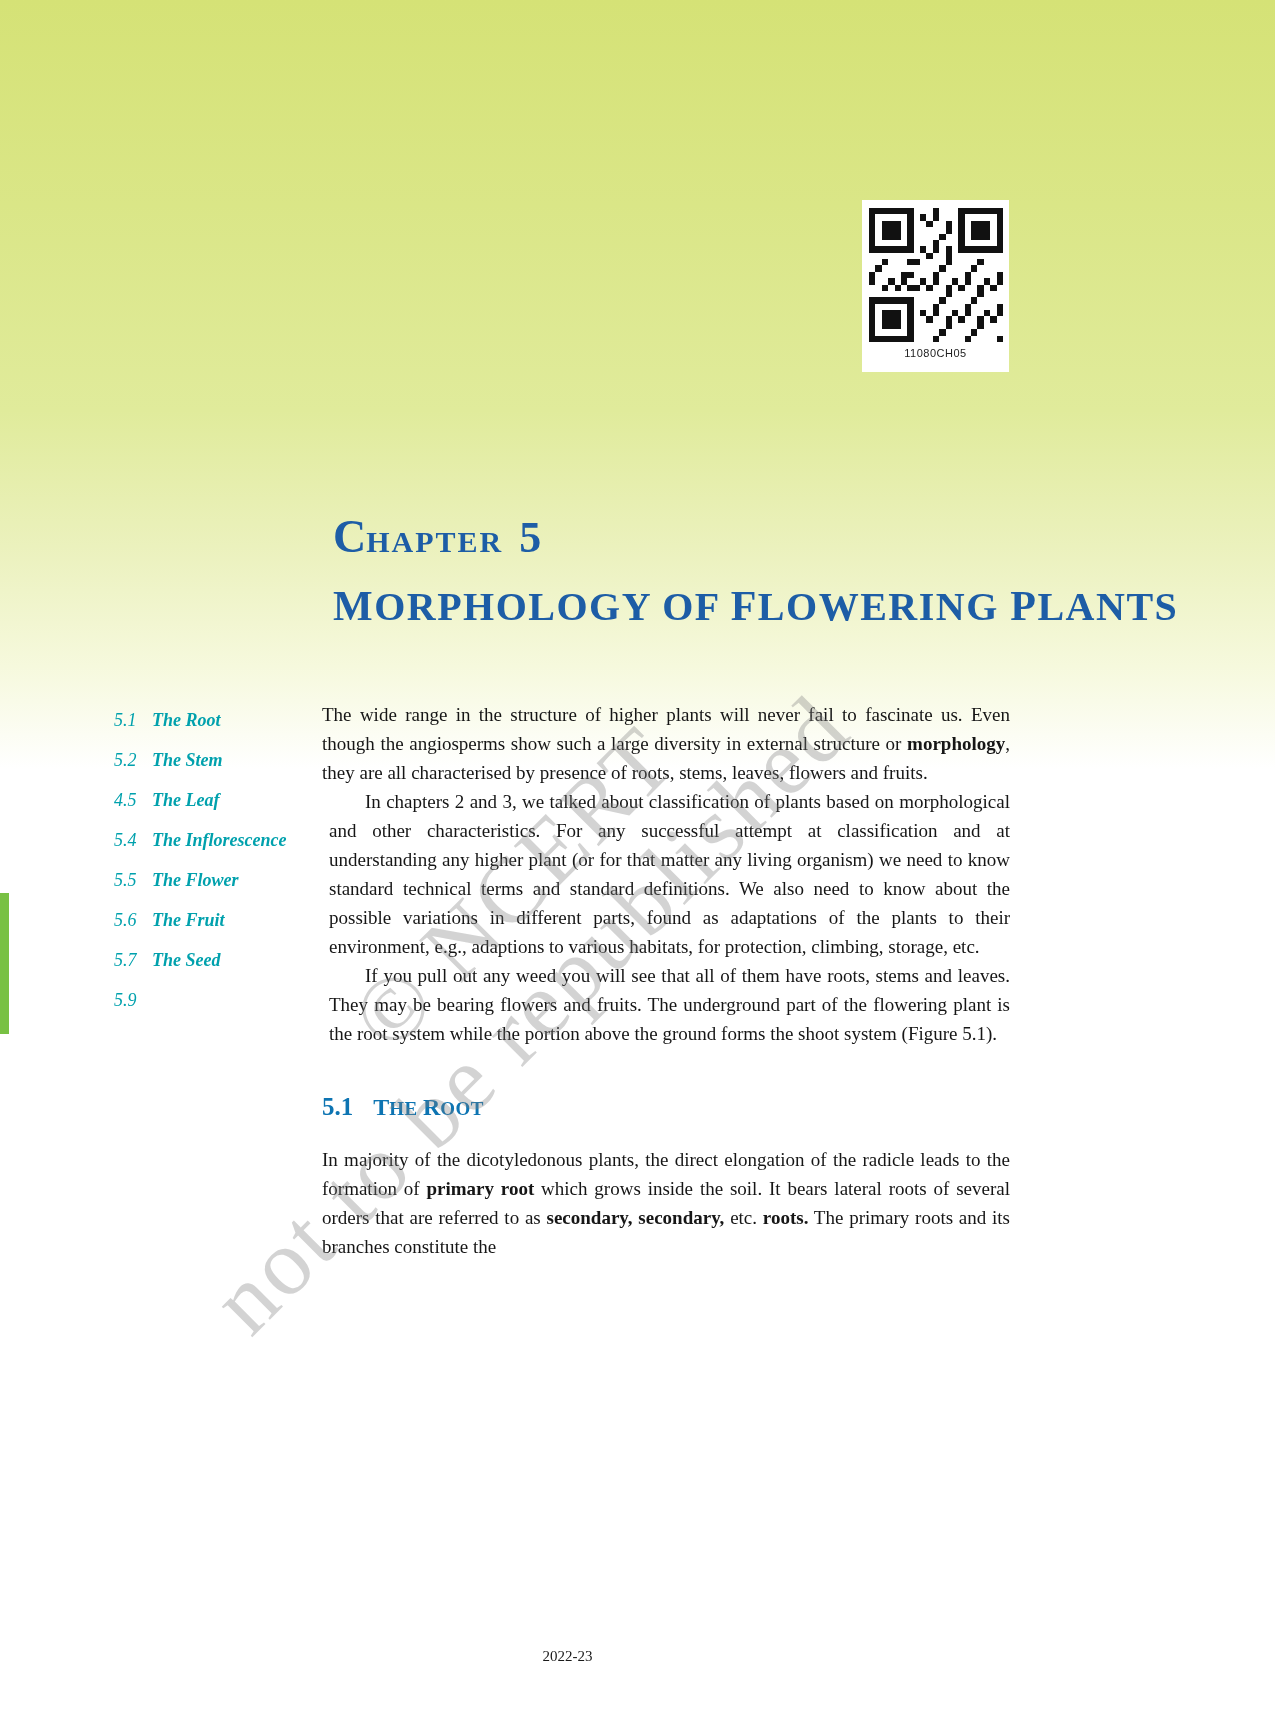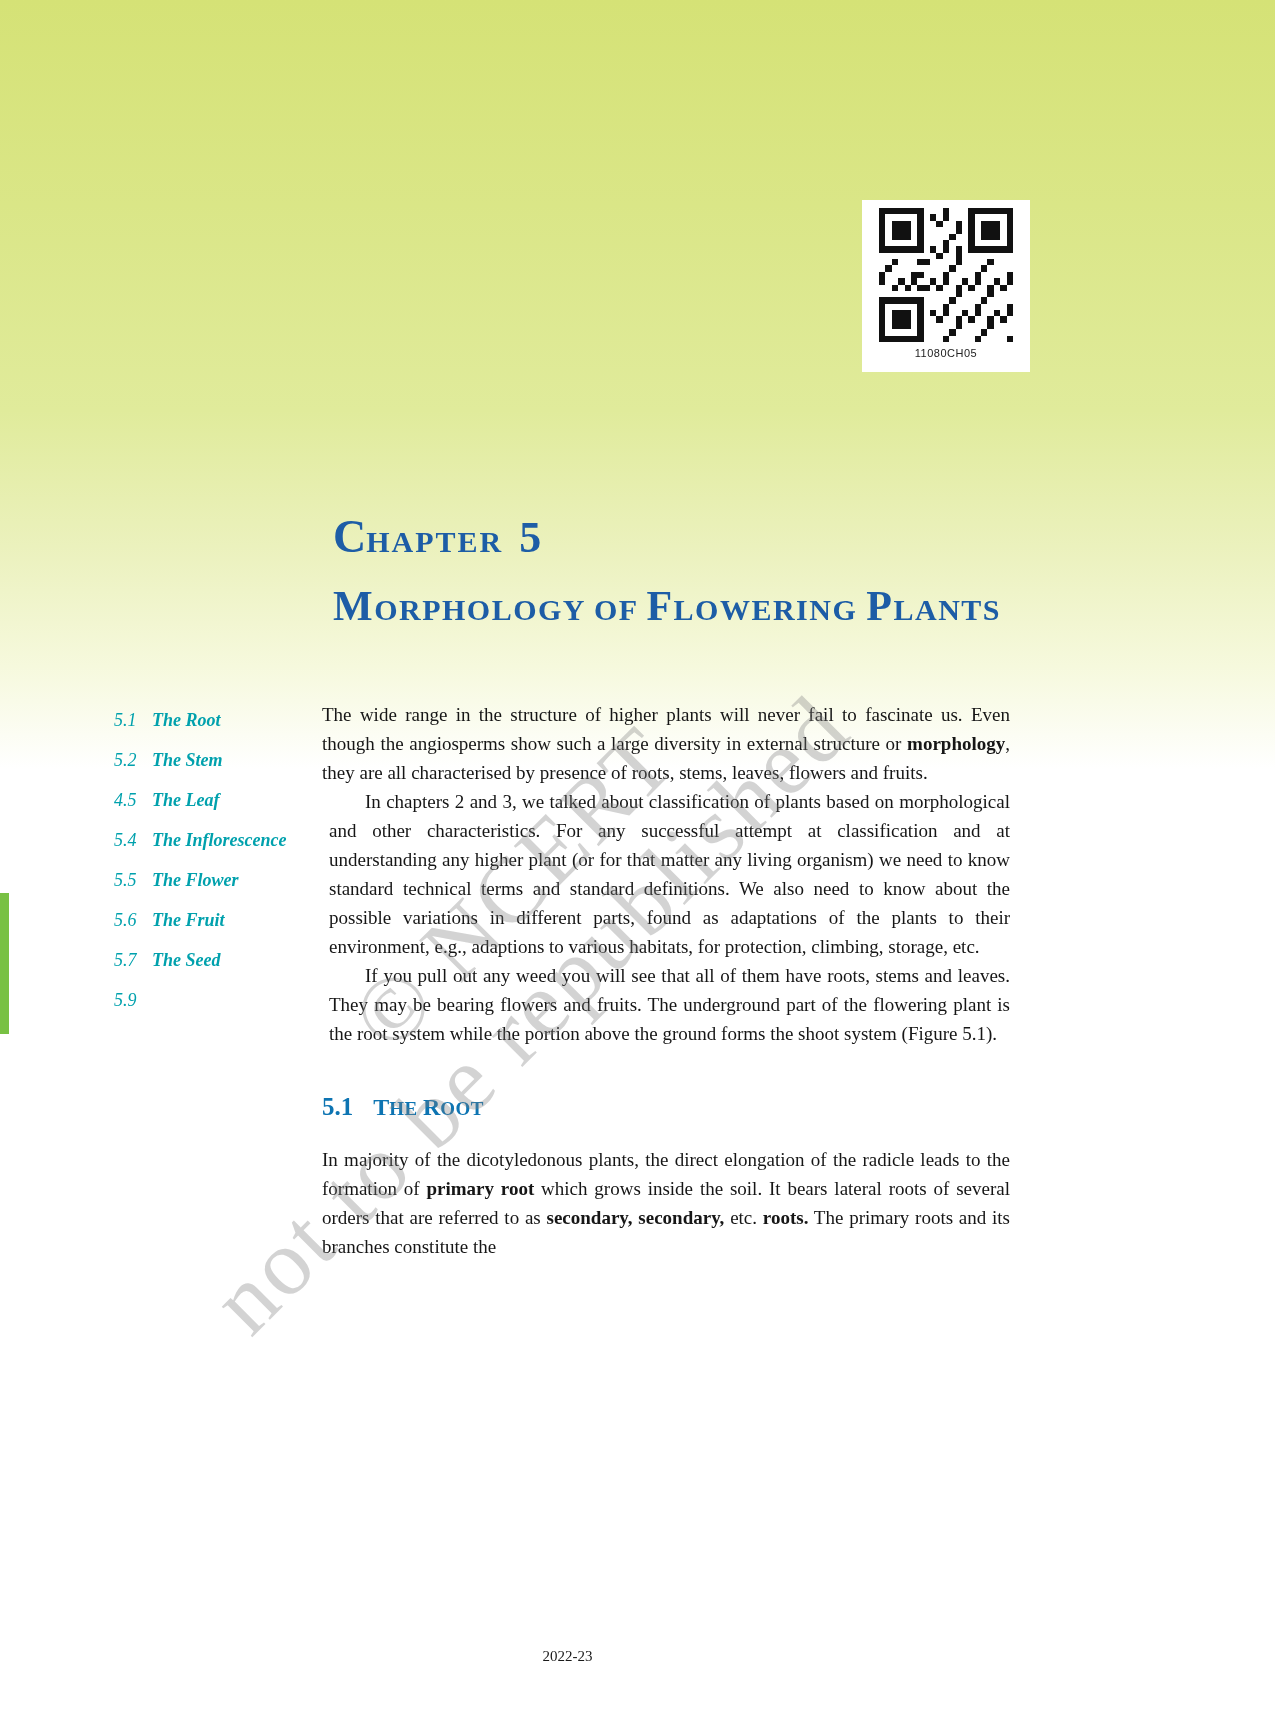--- a/index.html
+++ b/index.html
@@ -20,21 +20,21 @@
   }
 
   
   .accent-bar{
     position:absolute;left:0;top:893px;width:9px;height:141px;
     background:#78c143;
   }
 
   
   .qr-panel{
-    position:absolute;left:862px;top:200px;width:168px;height:172px;
+    position:absolute;left:862px;top:200px;width:147px;height:172px;
     background:#ffffff;
     display:flex;flex-direction:column;align-items:center;
     padding-top:8px;box-sizing:border-box;
   }
   .qr-panel svg{width:134px;height:134px;fill:#111;shape-rendering:crispEdges;}
   .qr-caption{font-family:"Liberation Sans",sans-serif;font-size:11px;color:#222;margin-top:5px;letter-spacing:.5px;}
 
   
   .wm{
     position:absolute;
@@ -51,21 +51,21 @@
   .wm-notice{left:228px;top:1262px;font-size:94px;}
 
   
   .chapter-block{position:absolute;left:333px;top:510px;color:#1d5da6;z-index:2;}
   .chapter-label{font-weight:600;}
   .ch-big{font-size:46px;}
   .ch-small{font-size:30px;letter-spacing:2px;}
   .ch-num{font-size:44px;font-weight:700;margin-left:16px;}
   .chapter-title{margin:22px 0 0 0;font-weight:700;letter-spacing:1.5px;line-height:1;}
   .t-big{font-size:42px;}
-  .t-small{font-size:30px;}
+  .t-small{font-size:40px;}
 
   
   .toc{position:absolute;left:114px;top:706px;width:208px;z-index:2;}
   .toc ul{list-style:none;margin:0;padding:0;}
   .toc li{
     display:flex;margin:0 0 11px 0;
     color:#00a1ad;font-style:italic;font-size:18px;line-height:29px;
   }
   .toc-num{flex:0 0 38px;}
   .toc-label{flex:1;font-weight:bold;}

